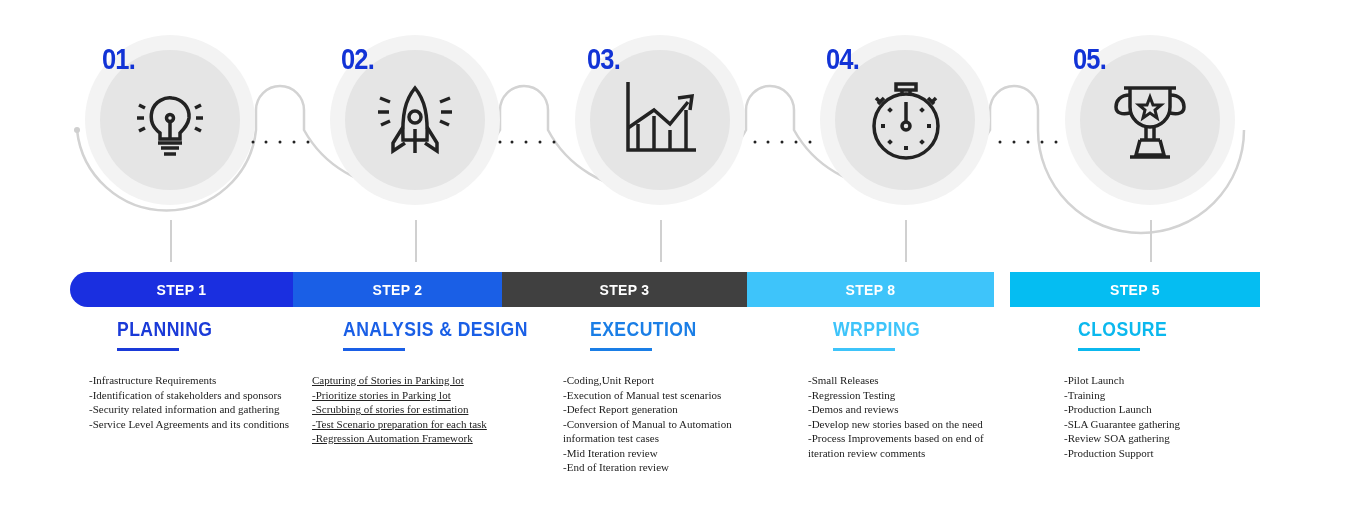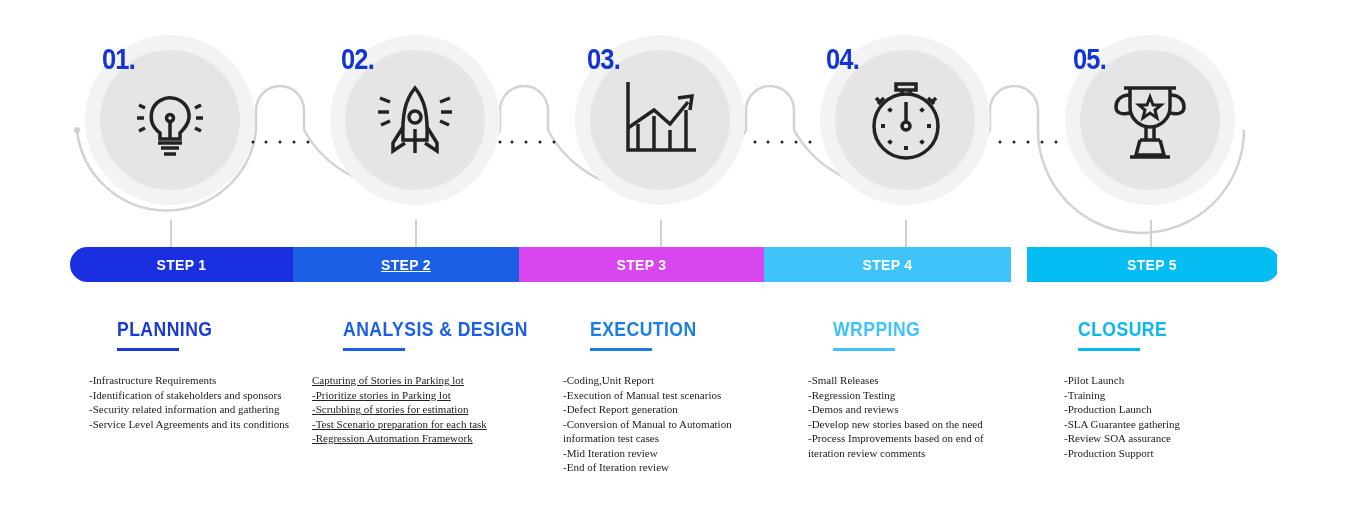--- a/index.html
+++ b/index.html
@@ -1,20 +1,20 @@
 <!DOCTYPE html>
 <html><head>
 <meta charset="utf-8">
 <style>
   html, body { margin:0; padding:0; background:#ffffff; }
   body { width:1350px; height:508px; position:relative; overflow:hidden; font-family:"Liberation Sans", sans-serif; }
   .deco { position:absolute; left:0; top:0; width:1350px; height:508px; }
   .num { position:absolute; top:42px; font-family:"Liberation Sans", sans-serif; font-weight:bold; font-size:30px; color:#1233d6; letter-spacing:-1px; transform:scaleX(0.85); transform-origin:left top; }
   .icon { position:absolute; width:80px; height:80px; }
-  .bar { position:absolute; left:70px; top:247px; width:1210px; height:35px; display:flex; border-radius:18px; overflow:hidden; }
+  .bar { position:absolute; left:70px; top:272px; width:1210px; height:35px; display:flex; border-radius:18px; overflow:hidden; }
   .seg { height:100%; display:flex; align-items:center; justify-content:center; color:#fff; font-weight:bold; font-size:14px; letter-spacing:0.3px; }
   .title { position:absolute; top:318px; font-weight:bold; font-size:20px; letter-spacing:0.5px; transform:scaleX(0.88); transform-origin:left top; white-space:nowrap; }
   .uline { position:absolute; top:348px; width:62px; height:3px; }
   .list { position:absolute; top:373px; margin:0; padding:0; list-style:none; font-family:"Liberation Serif", serif; font-size:11px; line-height:14.5px; color:#222; }
   .list li { white-space:nowrap; }
 </style>
 </head>
 <body>
 
 <svg class="deco" viewBox="0 0 1350 508">
@@ -151,28 +151,28 @@
     <line x1="44" y1="42" x2="44" y2="55"></line>
   <line x1="30" y1="55" x2="50" y2="55"></line>
   <path d="M30,55 L26,70 L54,70 L50,55"></path>
   <line x1="20" y1="72" x2="60" y2="72"></line>
 </svg>
 
 <div class="bar">
   <div class="seg" style="width:223px;background:#1a2fe0;">
       <span>STEP 1</span>
     </div>
-  <div class="seg" style="width:226px;background:#1a5fe6;text-decoration:underline;">
+  <div class="seg" style="width:209px;background:#1a5fe6;">
       <span>STEP 2</span>
     </div>
-  <div class="seg" style="width:245px;background:#d946ef;">
+  <div class="seg" style="width:245px;background:#404040;">
       <span>STEP 3</span>
     </div>
   <div class="seg" style="width:247px;background:#3ec4fa;">
-      <span>STEP 4</span>
+      <span>STEP 8</span>
     </div>
   <div class="seg" style="width:250px;background:#05bdf2;margin-left:16px;">
       <span>STEP 5</span>
     </div>
 </div>
 
 <div class="title" style="left:117px;color:#1a3ad8;">PLANNING</div>
 <div class="uline" style="left:117px;background:#1a3ad8;"></div>
 <div class="title" style="left:343px;color:#1a5fe6;">ANALYSIS &amp; DESIGN</div>
 <div class="uline" style="left:343px;background:#1a5fe6;"></div>
@@ -211,15 +211,15 @@
   <li>-Demos and reviews</li>
   <li>-Develop new stories based on the need</li>
   <li>-Process Improvements based on end of</li>
   <li>iteration review comments</li>
 </ul>
 <ul class="list" style="left:1064px;">
   <li>-Pilot Launch</li>
   <li>-Training</li>
   <li>-Production Launch</li>
   <li>-SLA Guarantee gathering</li>
-  <li>-Review SOA assurance</li>
+  <li>-Review SOA gathering</li>
   <li>-Production Support</li>
 </ul>
 
 </body></html>

